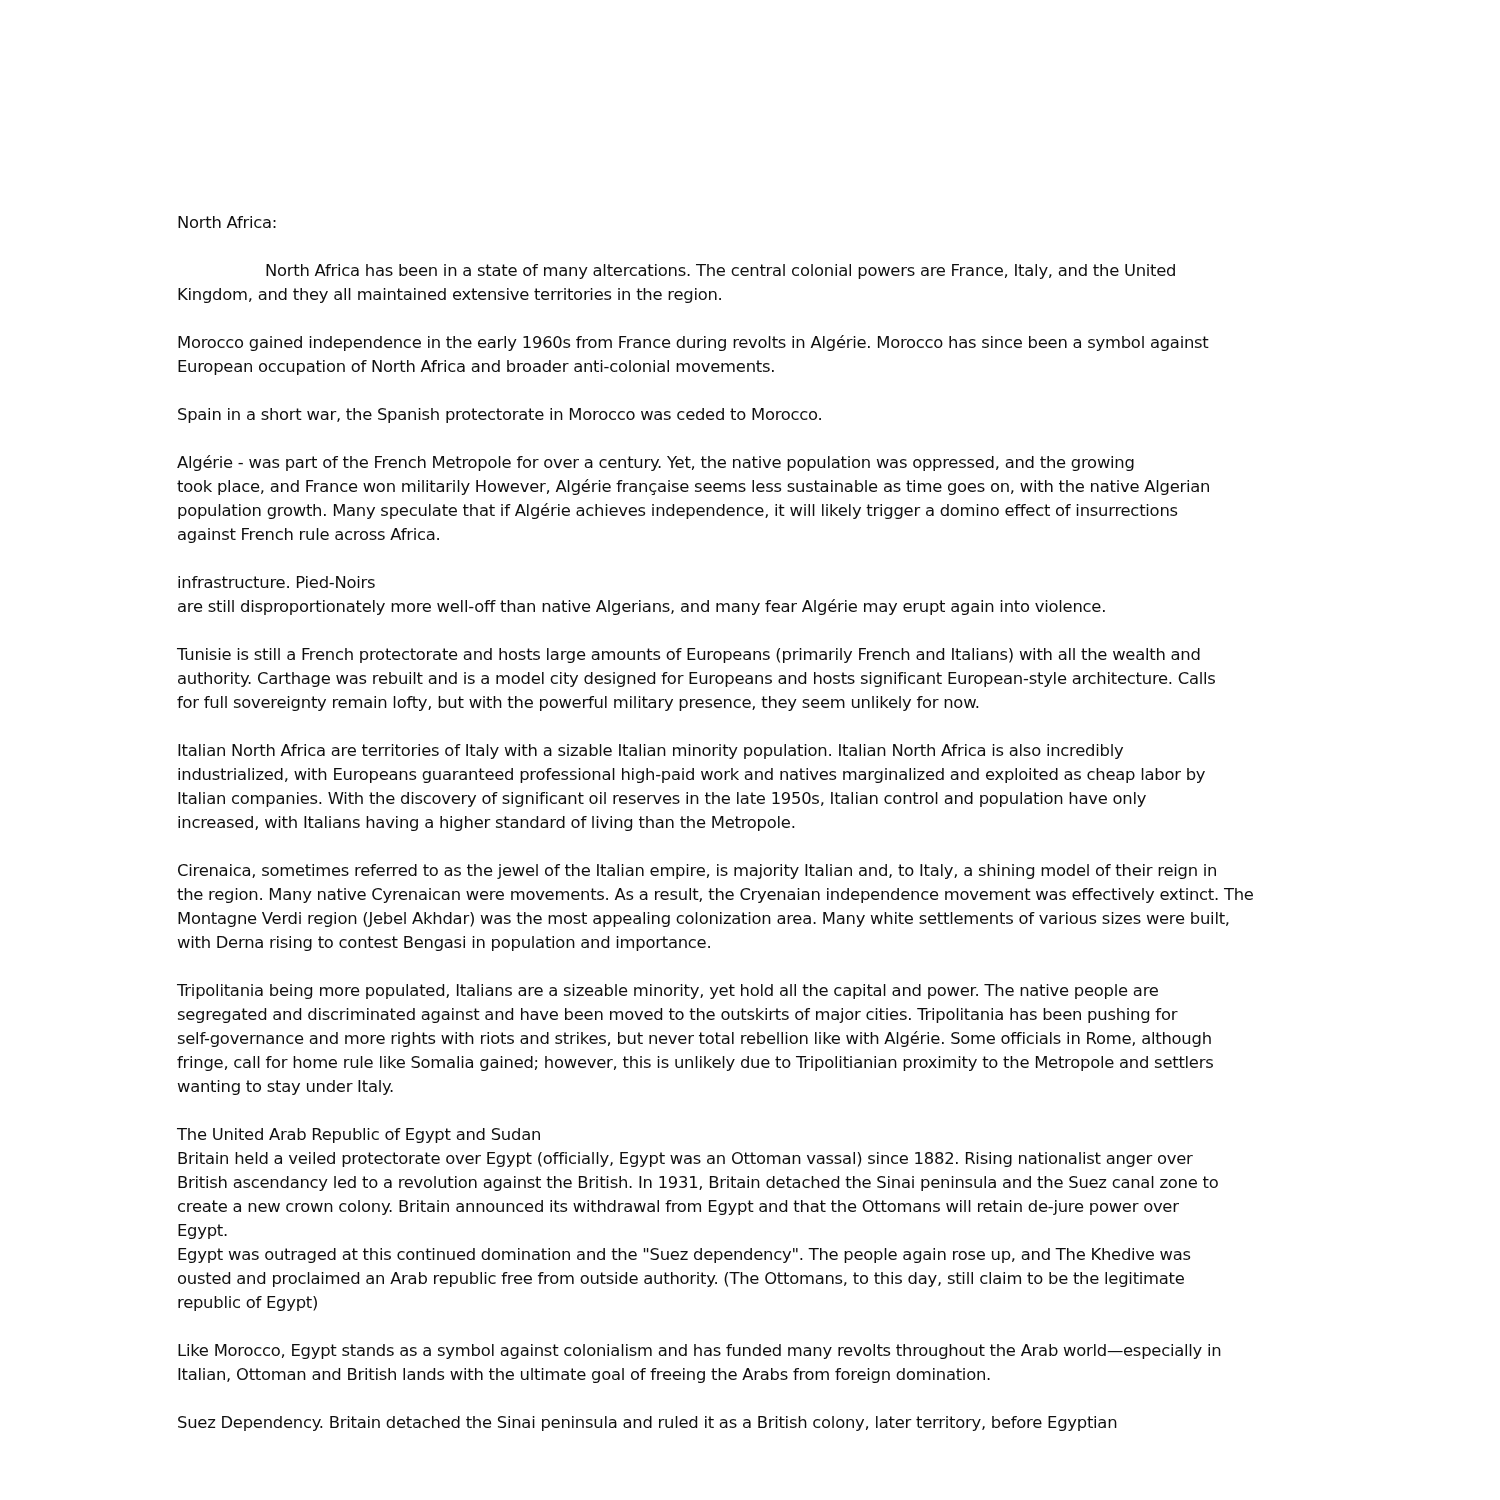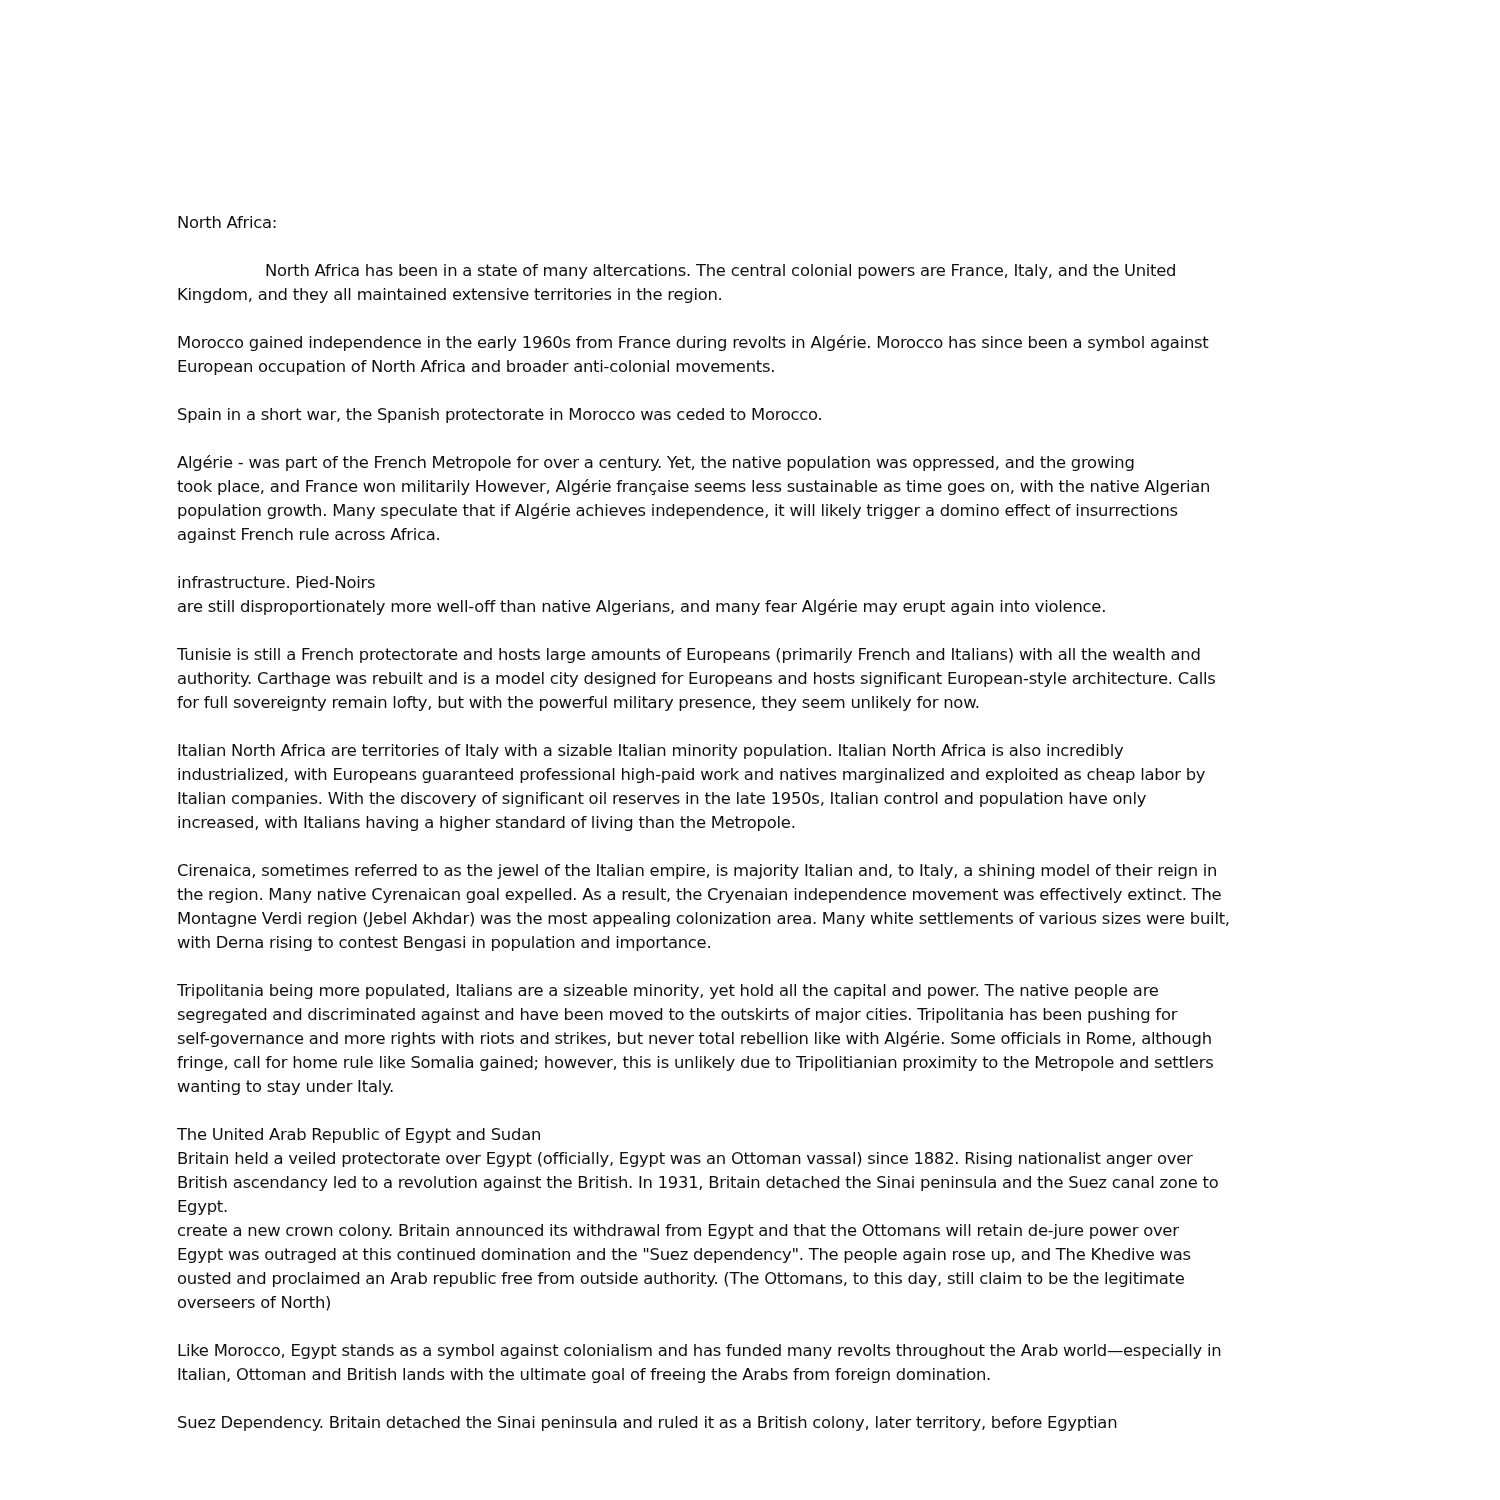--- a/index.html
+++ b/index.html
@@ -64,44 +64,44 @@
   <div>
     <span class="line"><b>Italian North Africa</b><span> are territories of Italy with a sizable Italian minority population. Italian North Africa is also incredibly</span></span>
     <span class="line">industrialized, with Europeans guaranteed professional high-paid work and natives marginalized and exploited as cheap labor by</span>
     <span class="line">Italian companies. With the discovery of significant oil reserves in the late 1950s, Italian control and population have only</span>
     <span class="line">increased, with Italians having a higher standard of living than the Metropole.</span>
   </div>
   <span class="blank"></span>
 
   <div>
     <span class="line">Cirenaica, sometimes referred to as the jewel of the Italian empire, is majority Italian and, to Italy, a shining model of their reign in</span>
-    <span class="line">the region. Many native Cyrenaican goal expelled. As a result, the Cryenaian independence movement was effectively extinct. The</span>
+    <span class="line">the region. Many native Cyrenaican were movements. As a result, the Cryenaian independence movement was effectively extinct. The</span>
     <span class="line">Montagne Verdi region (Jebel Akhdar) was the most appealing colonization area. Many white settlements of various sizes were built,</span>
     <span class="line">with Derna rising to contest Bengasi in population and importance.</span>
   </div>
   <span class="blank"></span>
 
   <div>
     <span class="line">Tripolitania being more populated, Italians are a sizeable minority, yet hold all the capital and power. The native people are</span>
     <span class="line">segregated and discriminated against and have been moved to the outskirts of major cities. Tripolitania has been pushing for</span>
     <span class="line">self-governance and more rights with riots and strikes, but never total rebellion like with Algérie. Some officials in Rome, although</span>
     <span class="line">fringe, call for home rule like Somalia gained; however, this is unlikely due to Tripolitianian proximity to the Metropole and settlers</span>
     <span class="line">wanting to stay under Italy.</span>
   </div>
   <span class="blank"></span>
 
   <div>
     <span class="line bold">The United Arab Republic of Egypt and Sudan</span>
     <span class="line">Britain held a veiled protectorate over Egypt (officially, Egypt was an Ottoman vassal) since 1882. Rising nationalist anger over</span>
     <span class="line">British ascendancy led to a revolution against the British. In 1931, Britain detached the Sinai peninsula and the Suez canal zone to</span>
+    <span class="line">create a new crown colony. Britain announced its withdrawal from Egypt and that the Ottomans will retain de-jure power over</span>
     <span class="line">Egypt.</span>
-    <span class="line">create a new crown colony. Britain announced its withdrawal from Egypt and that the Ottomans will retain de-jure power over</span>
     <span class="line">Egypt was outraged at this continued domination and the "Suez dependency". The people again rose up, and The Khedive was</span>
     <span class="line">ousted and proclaimed an Arab republic free from outside authority. (The Ottomans, to this day, still claim to be the legitimate</span>
-    <span class="line">overseers of North)</span>
+    <span class="line">republic of Egypt)</span>
   </div>
   <span class="blank"></span>
 
   <div>
     <span class="line">Like Morocco, Egypt stands as a symbol against colonialism and has funded many revolts throughout the Arab world—especially in</span>
     <span class="line">Italian, Ottoman and British lands with the ultimate goal of freeing the Arabs from foreign domination.</span>
   </div>
   <span class="blank"></span>
 
   <div>

